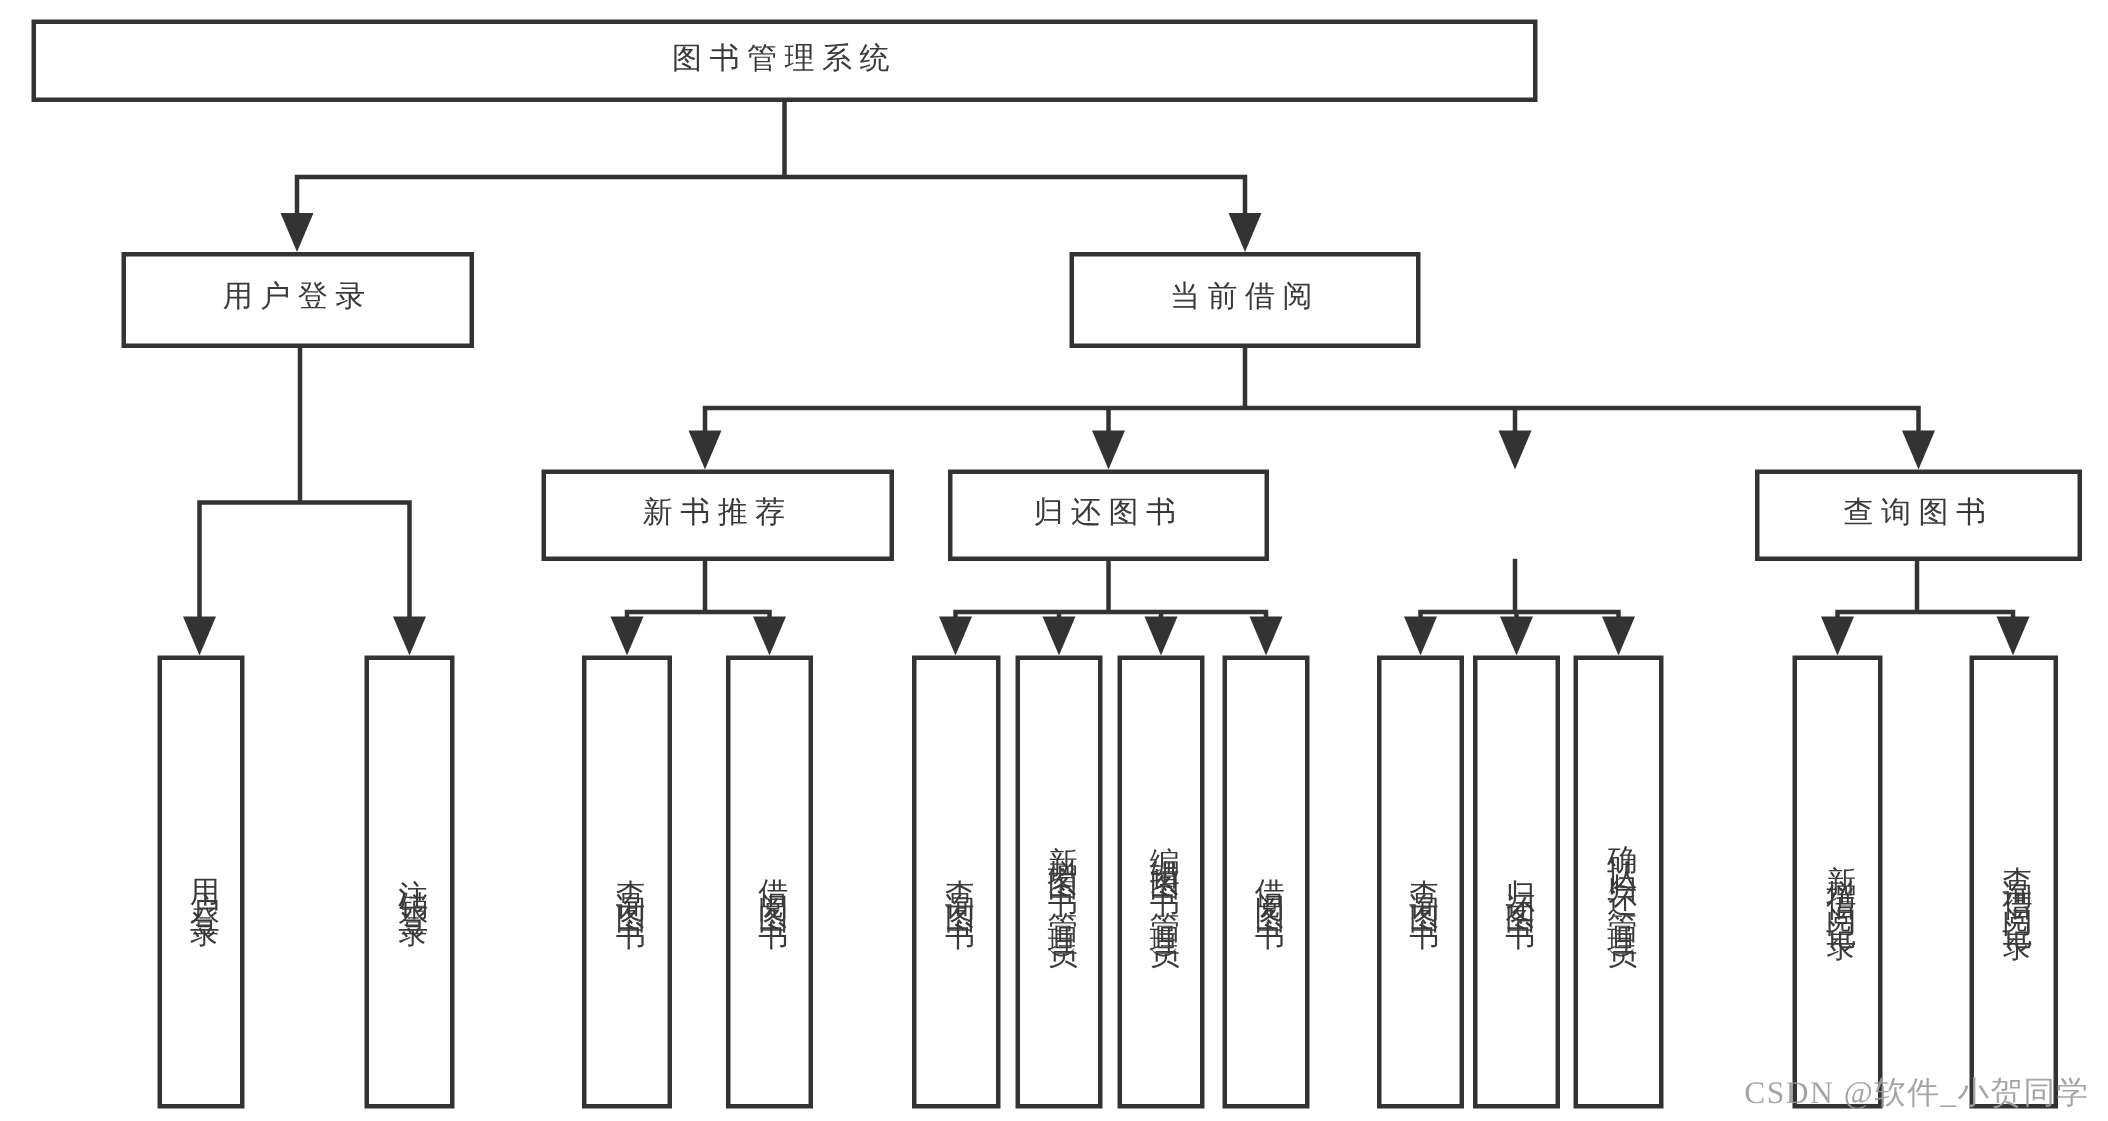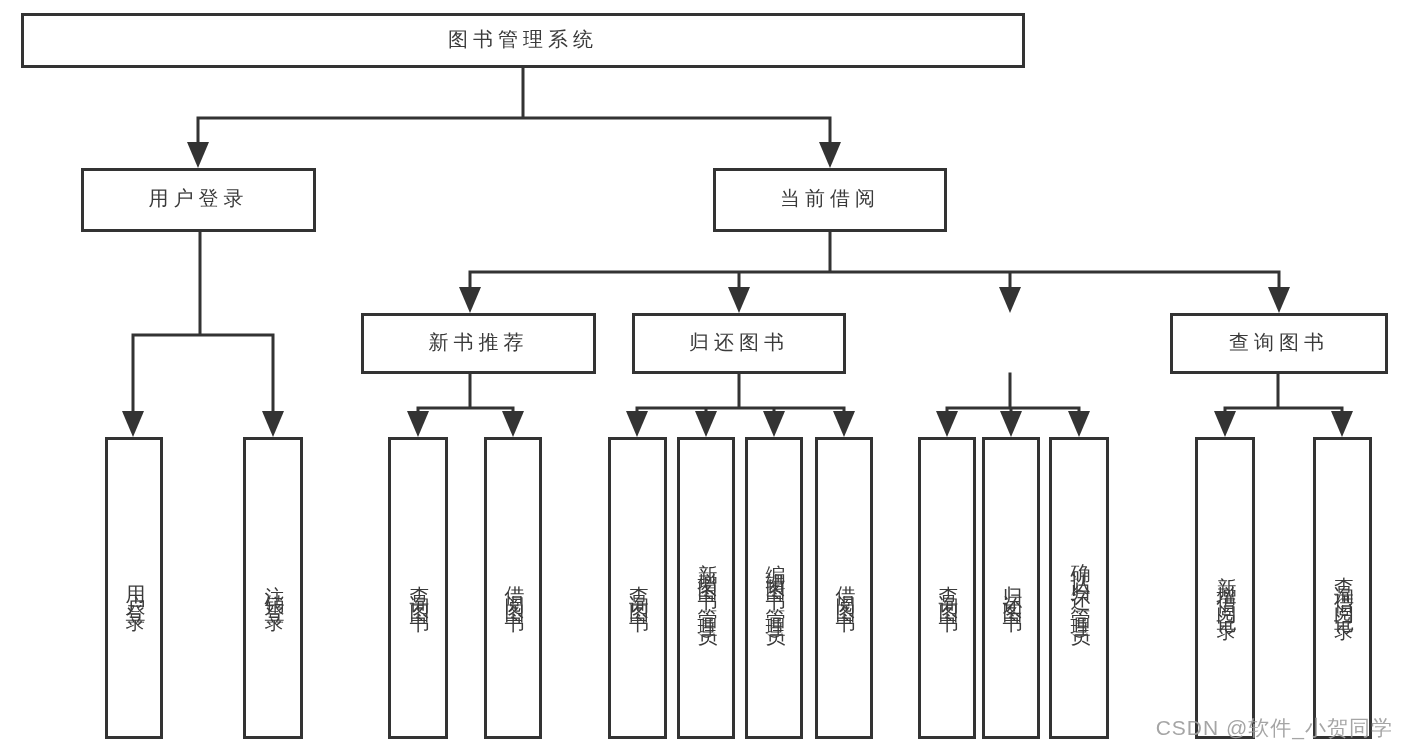--- a/index.html
+++ b/index.html
@@ -71,20 +71,21 @@
   .watermark {
     position: absolute;
     right: 12px;
     top: 714px;
     z-index: 5;
     font-size: 21px;
     color: #9e9e9e;
     letter-spacing: 1px;
     white-space: nowrap;
     opacity: 0.92;
+    font-family: Liberation Serif, serif;
   }
 </style>
 </head>
 <body>
 
 <div id="canvas">
 
   <svg class="connectors" viewBox="0 0 1405 747" xmlns="http://www.w3.org/2000/svg">
     <g stroke="#333333" stroke-width="3" fill="none" stroke-linecap="square">
       <path d="M523,68 V118 M198,118 H830 M198,118 V150 M830,118 V150"></path>

